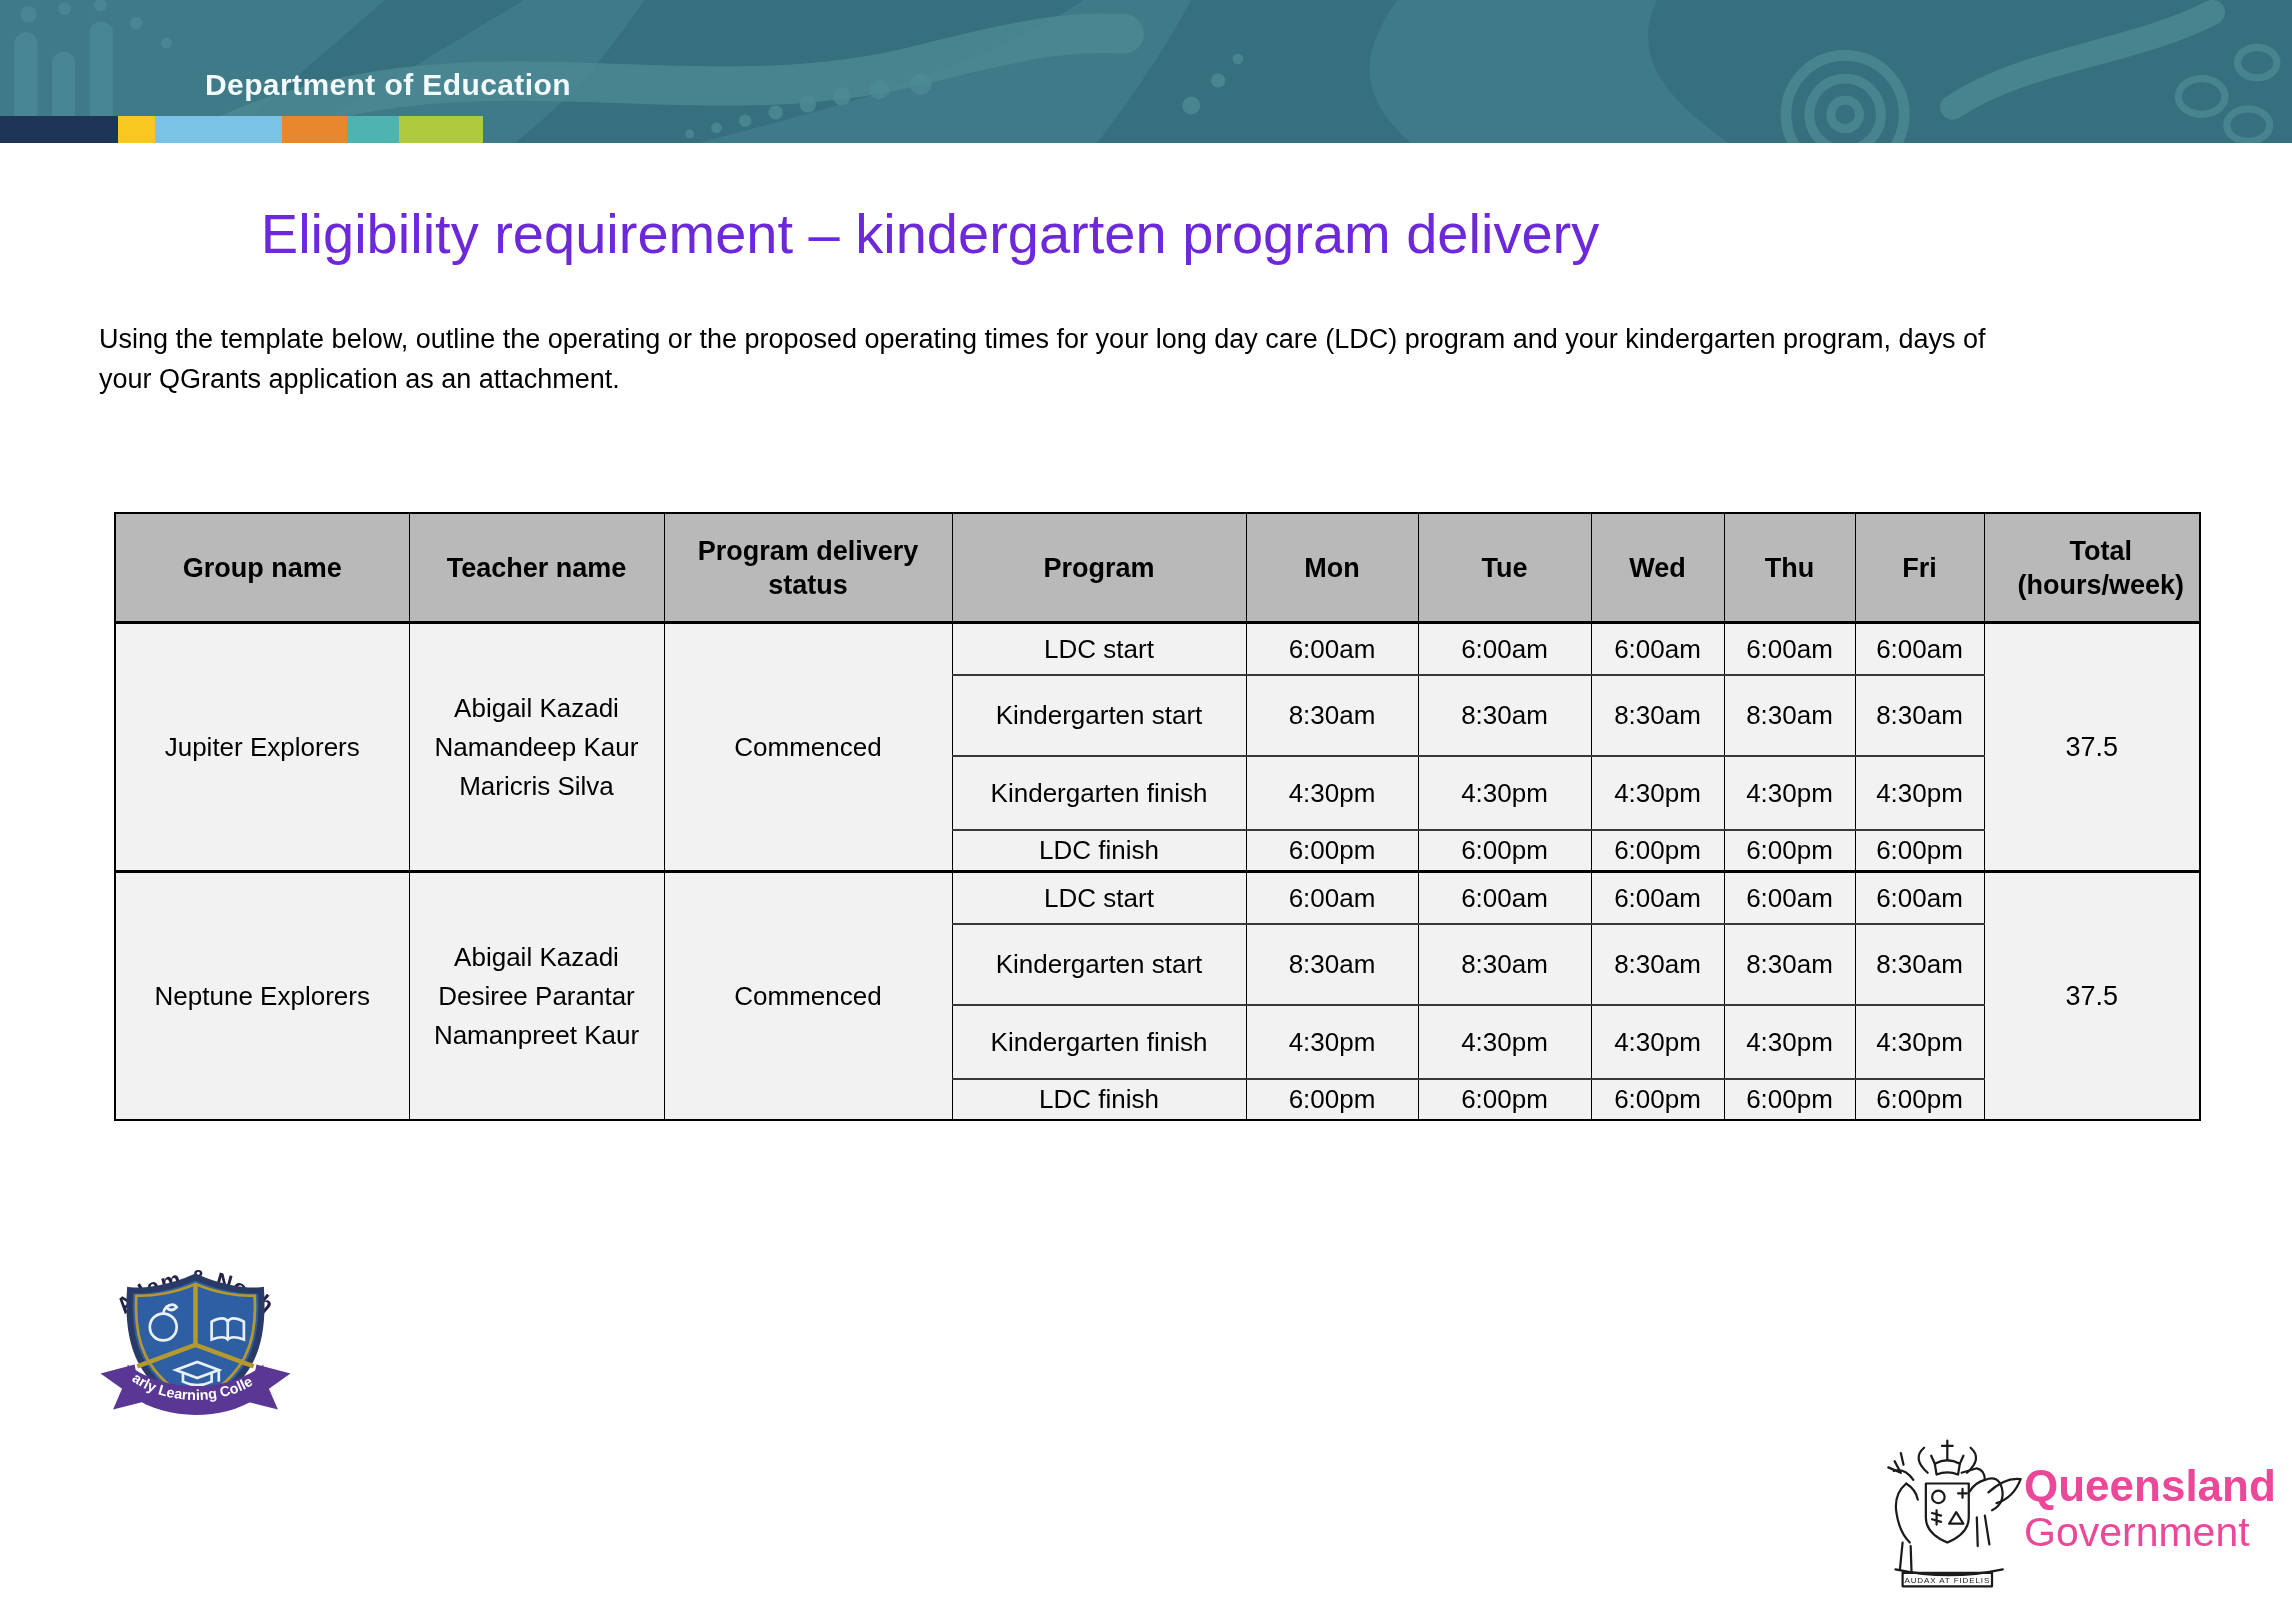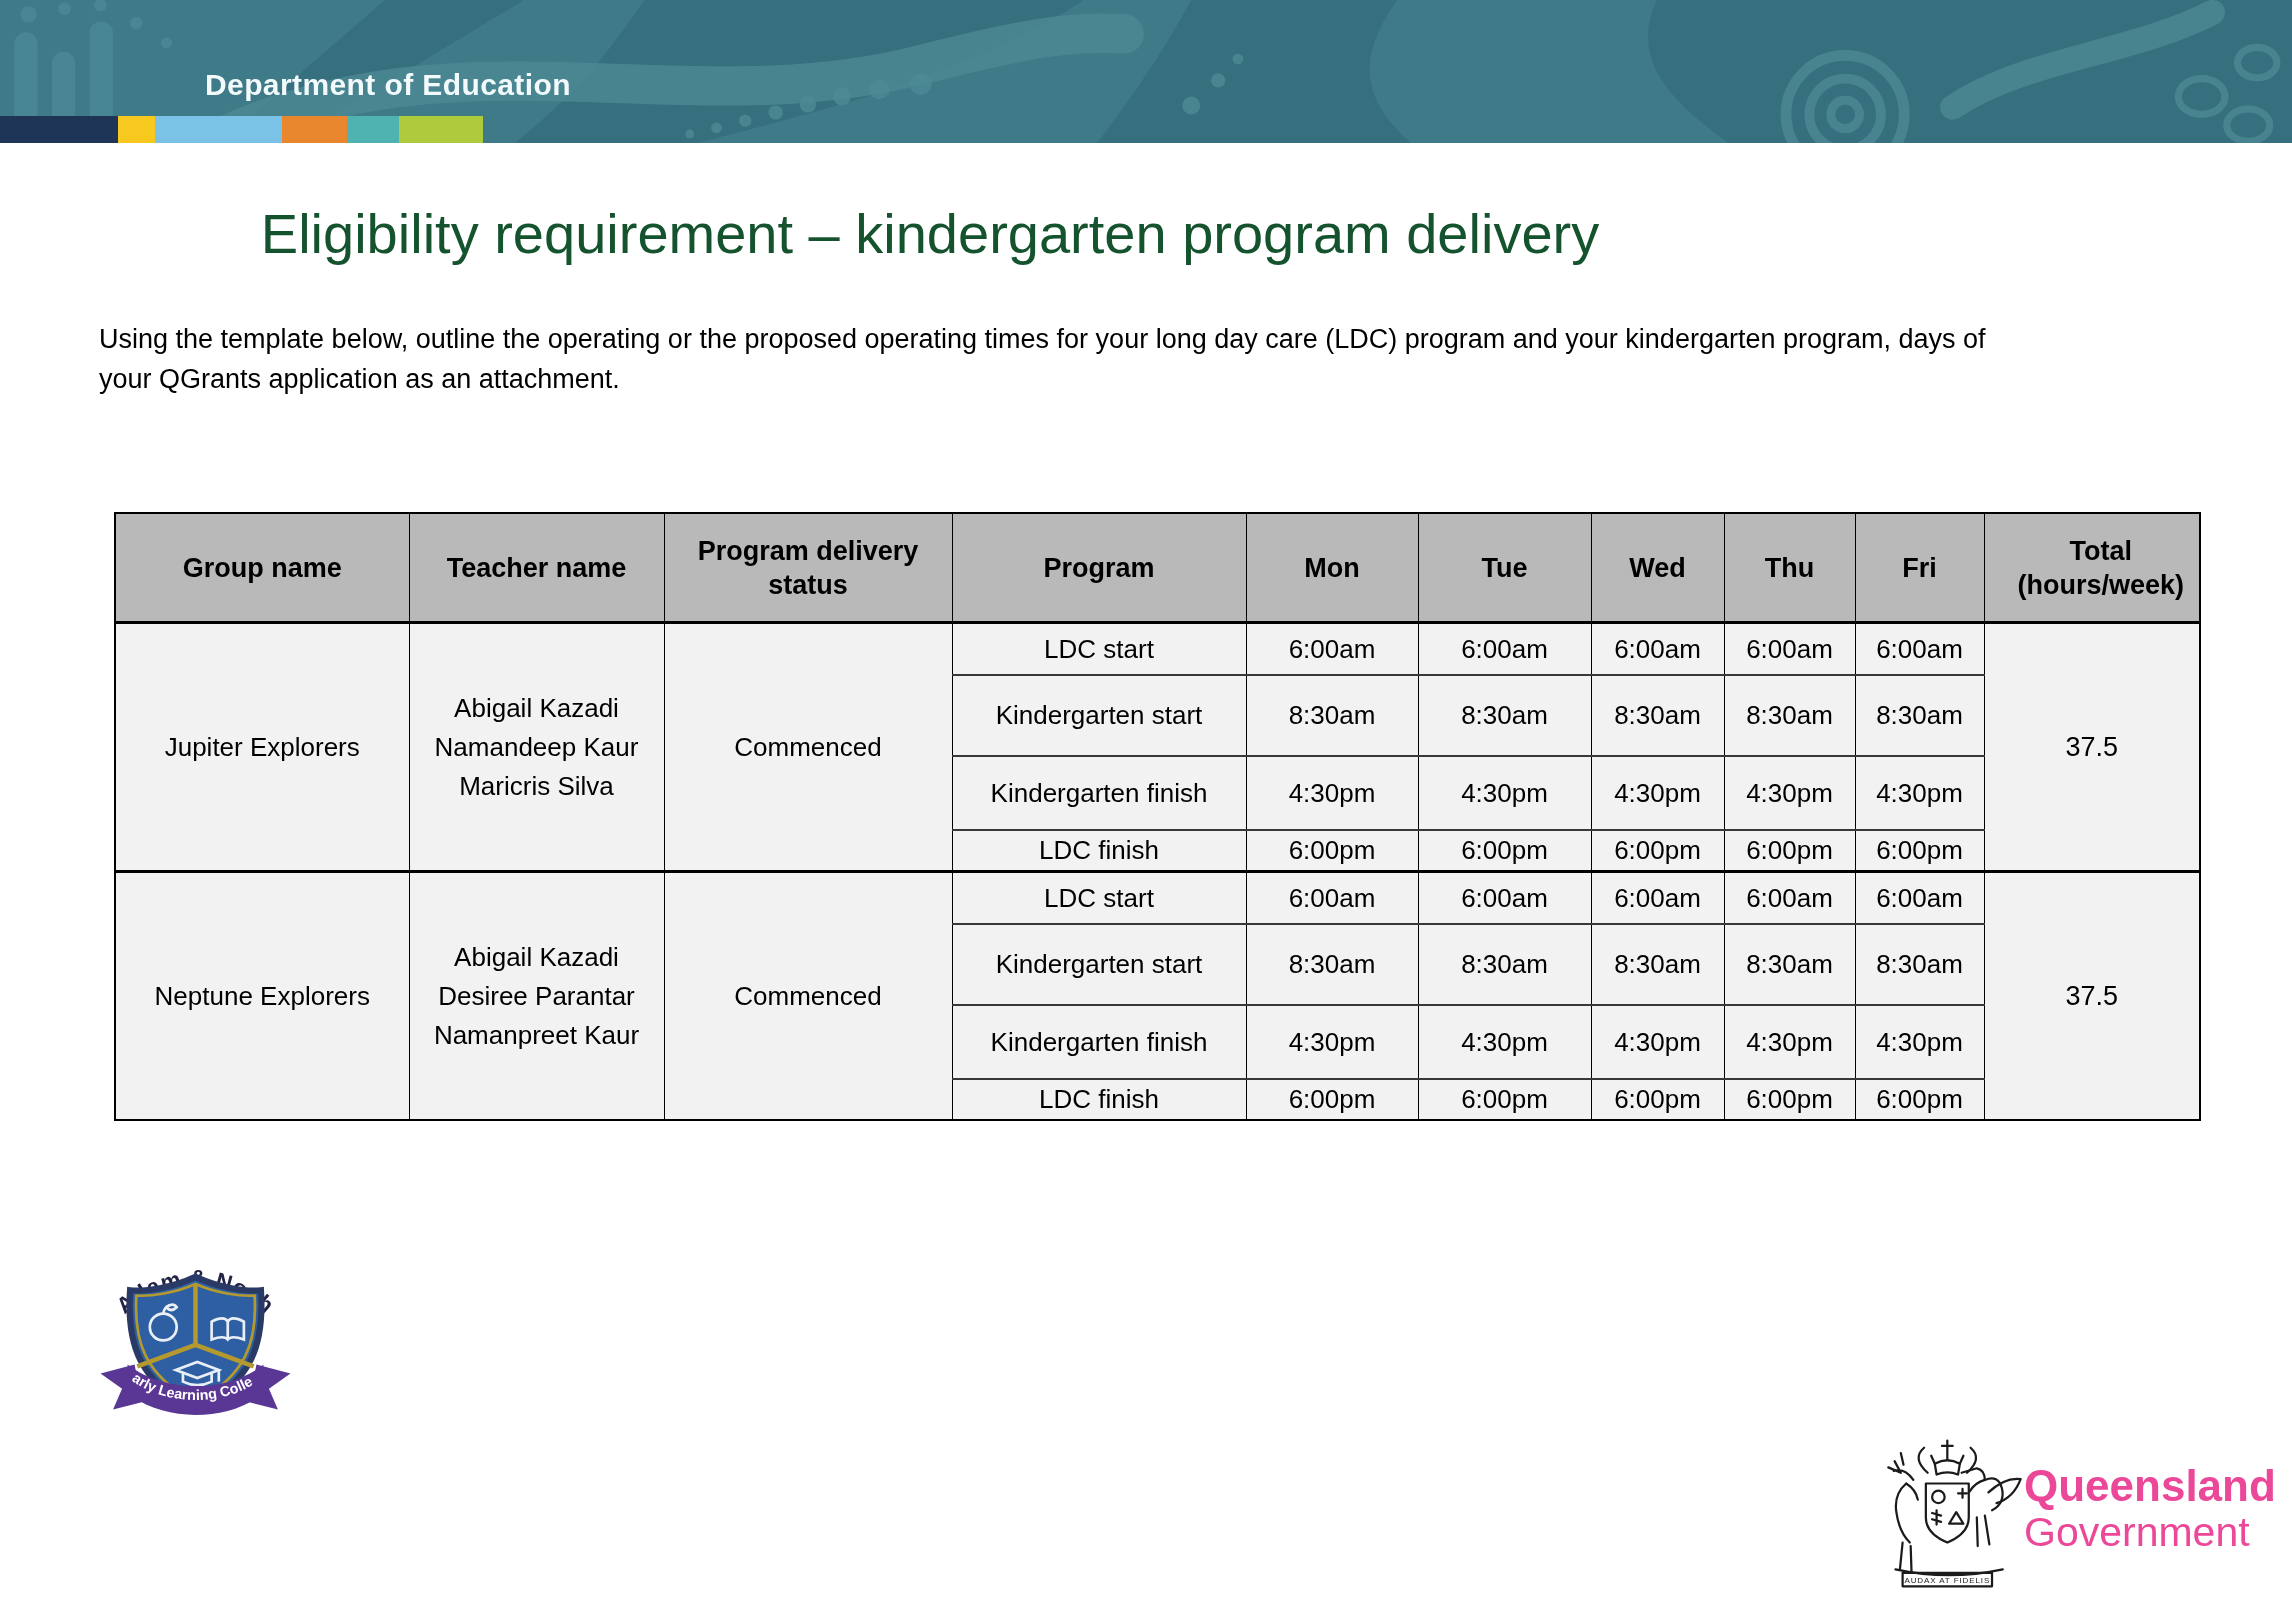--- a/index.html
+++ b/index.html
@@ -9,21 +9,21 @@
   
   #banner{position:absolute;left:0;top:0;width:2293px;height:143px;background:#3E7A88;}
   #banner svg{position:absolute;left:0;top:0;}
   #dept-name{position:absolute;left:161px;top:68px;font-size:30px;font-weight:bold;color:#f2fafc;
              letter-spacing:0.4px;margin-left:44px;}
   #strip{position:absolute;left:0;top:116px;height:27px;width:2293px;}
   #strip .seg{position:absolute;top:0;height:27px;}
 
   
   #title{position:absolute;left:0;top:201px;width:1860px;text-align:center;
-         font-size:56px;color:#14532d;}
+         font-size:56px;color:#6d28d9;}
   #intro{position:absolute;left:99px;top:319px;width:2114px;font-size:27px;line-height:40px;color:#000;}
 
   
   #schedule{position:absolute;left:114px;top:512px;width:2085px;border-collapse:collapse;
             table-layout:fixed;border:2.7px solid #000;}
   #schedule th,#schedule td{border:1.8px solid #000;background:#f2f2f2;text-align:center;
             vertical-align:middle;padding:0;font-size:26px;color:#000;overflow:hidden;}
   #schedule thead th{background:#b9b9b9;height:107px;font-size:27px;font-weight:bold;
             border-bottom:3.6px solid #000;line-height:34px;}
   #schedule thead th.total-h{text-align:center;padding-left:18px;}

